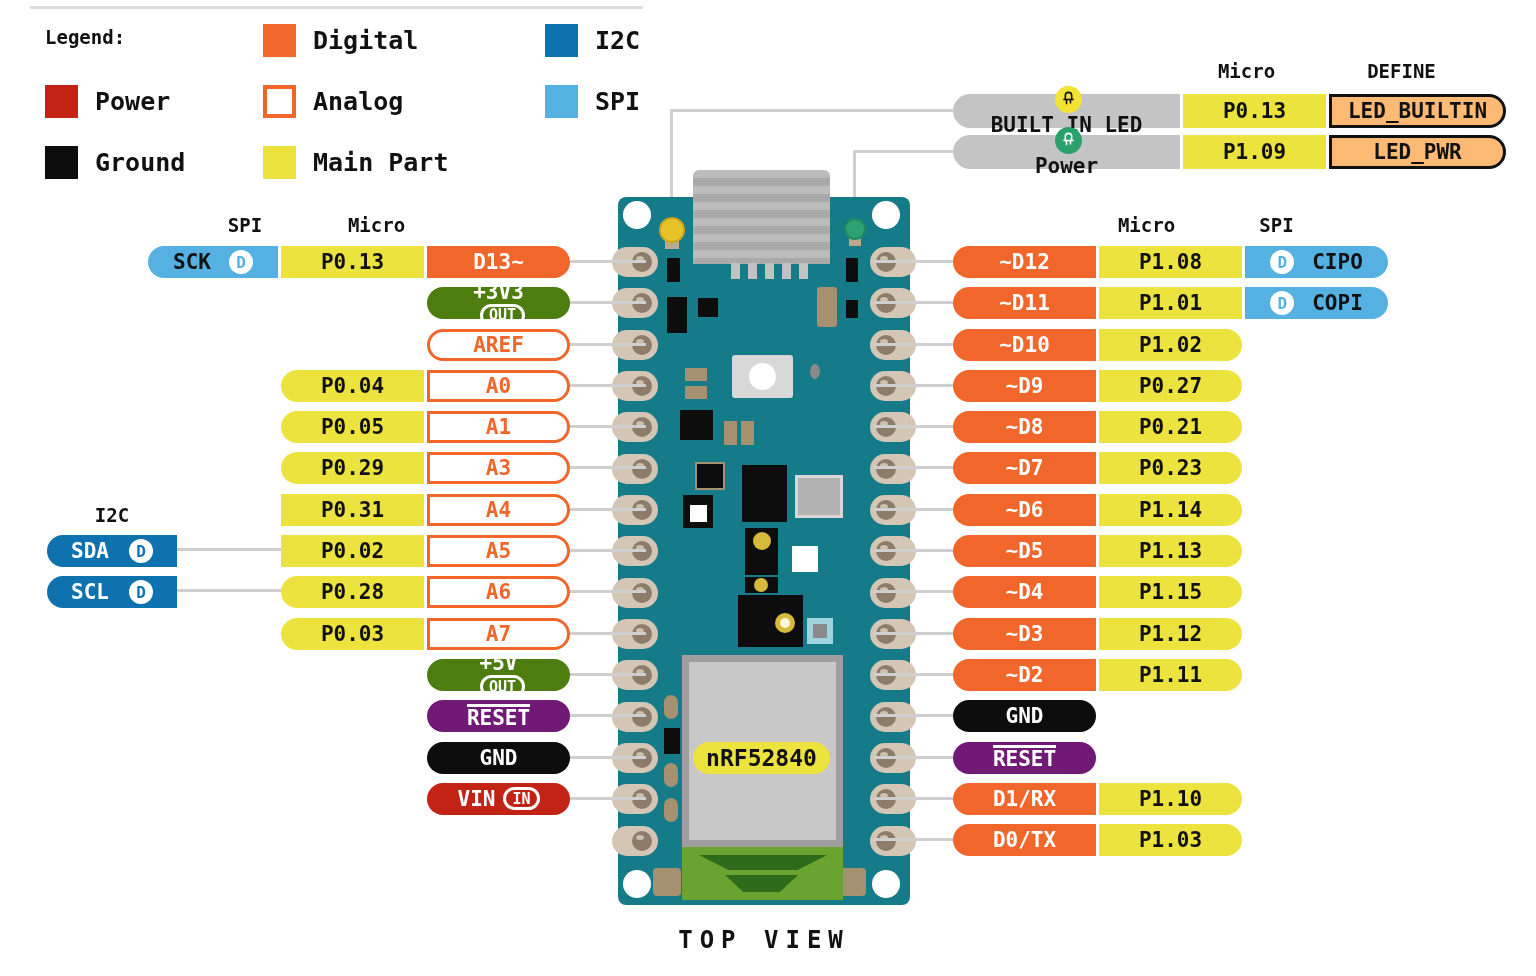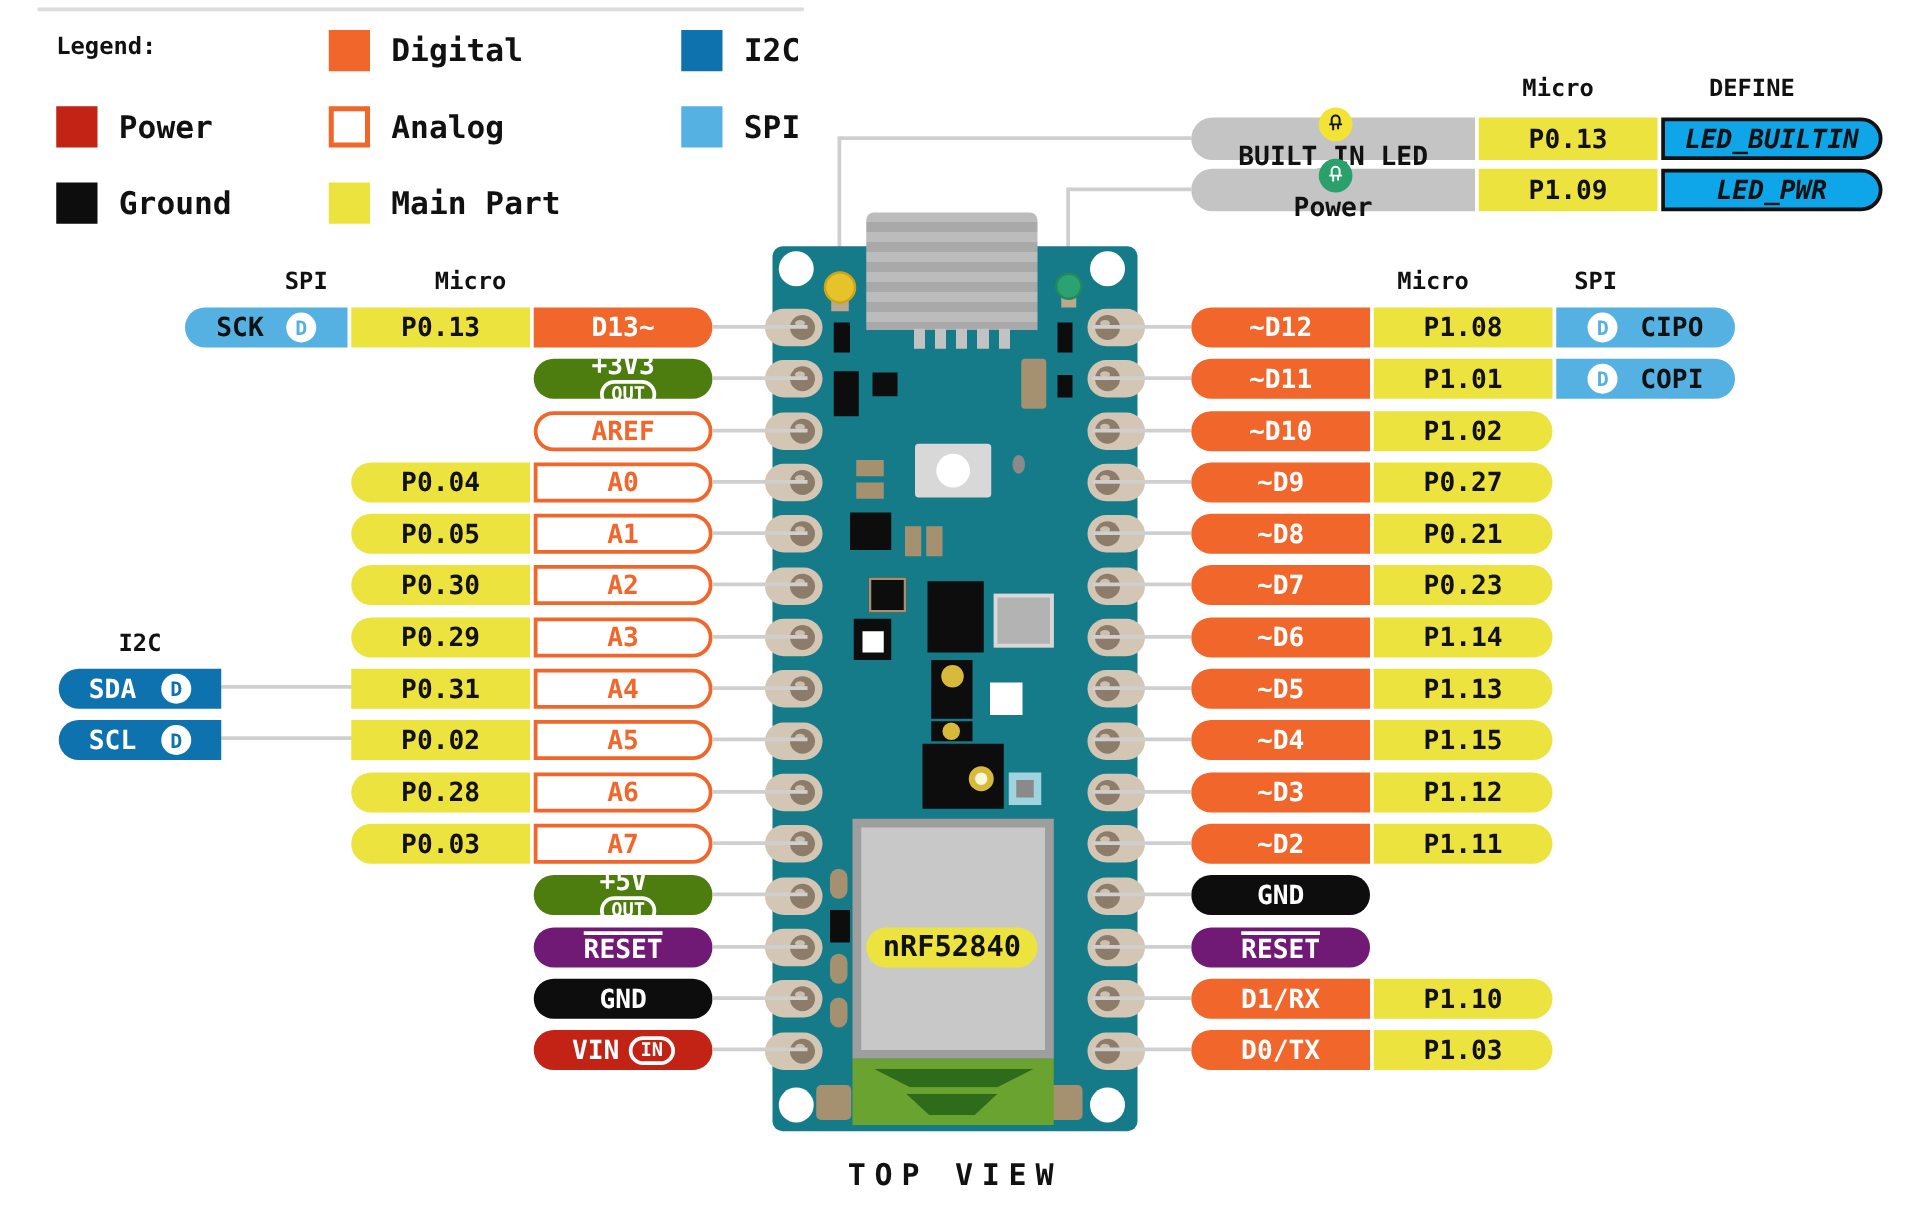--- a/index.html
+++ b/index.html
@@ -50,21 +50,21 @@
           justify-content:center;font-size:16px;flex:none;}
   .db-lt{color:#56b1e3;} .db-dk{color:#0e72ae;}
   .io{box-sizing:border-box;margin-left:8px;border:3px solid #fff;border-radius:12px;padding:0 6px;
       font-size:15px;height:23px;display:flex;align-items:center;}
   .ovl{border-top:3px solid #fff;line-height:1.05;}
 
   
   .h34{height:34px;}
   .rl17{border-radius:17px 0 0 17px;}
   .rr17{border-radius:0 17px 17px 0;}
-  .defbox{background:#0ea5e9;border:3px solid #111;color:#111;font-style:italic;}
+  .defbox{background:#fdba74;border:3px solid #111;color:#111;}
   .ledic{width:27px;height:27px;border-radius:50%;display:flex;align-items:center;justify-content:center;
          flex:none;margin-left:4px;}
   .led-y{background:#f2e335;}
   .led-g{background:#2aa06b;}
   .glabel{flex:1;text-align:center;}
 
   .cline{position:absolute;height:3px;background:#cfcfcf;}
   .vline{position:absolute;width:3px;background:#cfcfcf;}
 
   
@@ -352,24 +352,20 @@
     </div>
     <div class="prow">
       <div class="pill w-cell c-mic rl">P0.04</div>
       <div class="pill w-cell c-ana rr">A0</div>
     </div>
     <div class="prow">
       <div class="pill w-cell c-mic rl">P0.05</div>
       <div class="pill w-cell c-ana rr">A1</div>
     </div>
     <div class="prow">
-      <div class="pill w-cell c-mic rl">P0.30</div>
-      <div class="pill w-cell c-ana rr">A2</div>
-    </div>
-    <div class="prow">
       <div class="pill w-cell c-mic rl">P0.29</div>
       <div class="pill w-cell c-ana rr">A3</div>
     </div>
     <div class="prow">
       <div class="pill w-cell c-mic">P0.31</div>
       <div class="pill w-cell c-ana rr">A4</div>
     </div>
     <div class="prow">
       <div class="pill w-cell c-mic">P0.02</div>
       <div class="pill w-cell c-ana rr">A5</div>

